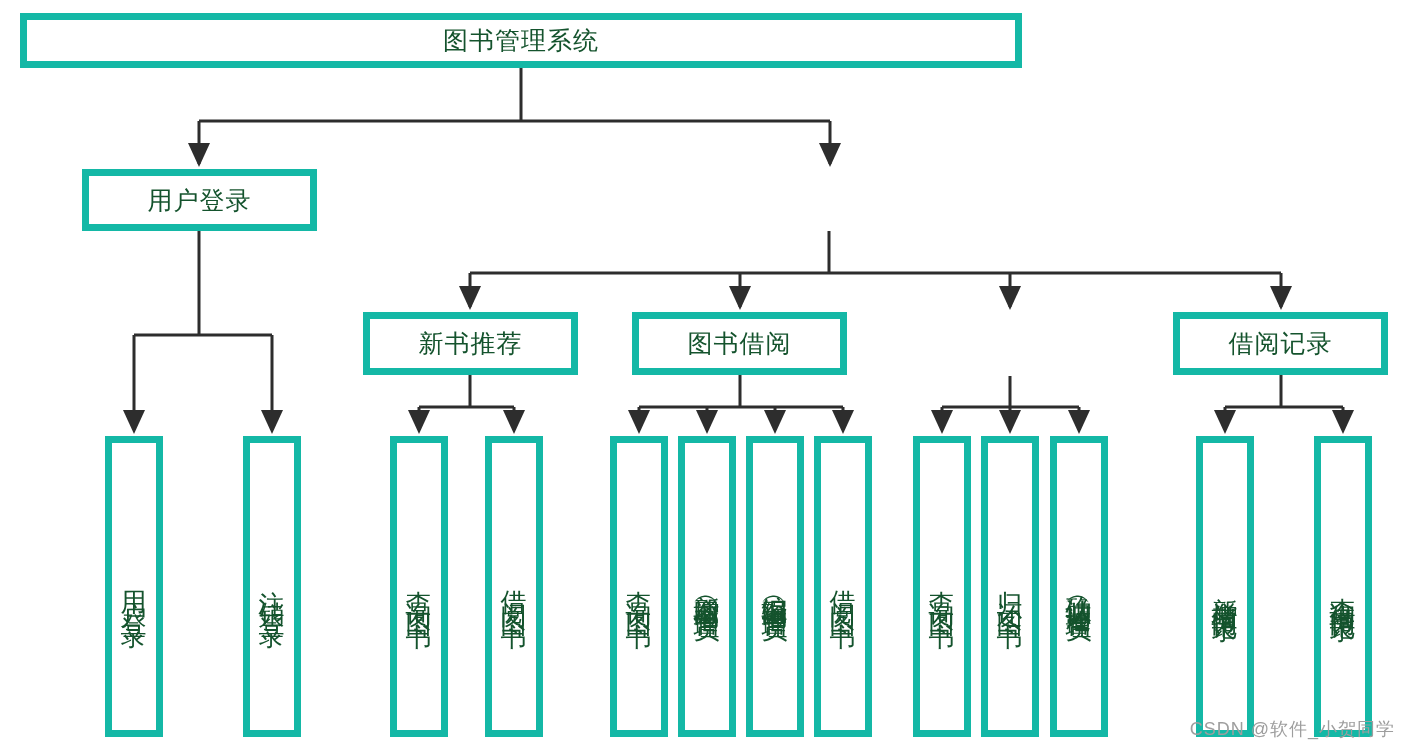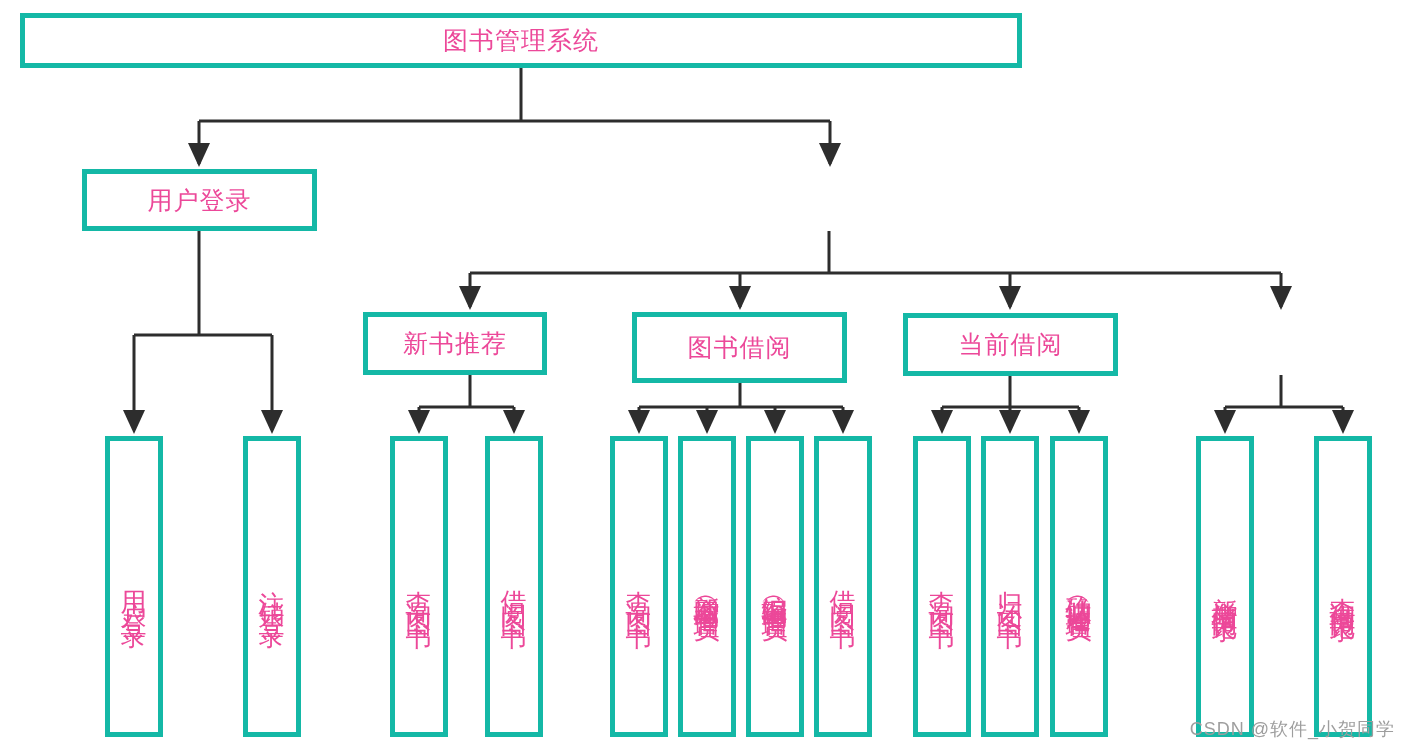--- a/index.html
+++ b/index.html
@@ -7,24 +7,24 @@
   .canvas {
     position:relative;
     width:1405px; height:747px;
     background:#ffffff;
     font-family:"Liberation Sans", sans-serif;
     overflow:hidden;
   }
   .wires { position:absolute; left:0; top:0; width:1405px; height:747px; }
   .node {
     position:absolute;
-    border:5px solid #14b8a6;
+    border:7px solid #14b8a6;
     background:#ffffff;
     display:flex; align-items:center; justify-content:center;
-    color:#ec4899;
+    color:#14532d;
   }
   .h-node { font-size:25px; letter-spacing:1px; text-align:center; }
   .v-node {
     writing-mode:vertical-rl;
     text-orientation:mixed;
     font-size:26px;
     line-height:1;
   }
   .sp4 { letter-spacing:11px; padding-top:11px; }  
   .sp6 { letter-spacing:4px;  padding-top:4px;  }  
@@ -76,28 +76,28 @@
   </svg>
 
   <div class="node h-node" style="left:20px; top:13px; width:1002px; height:55px;">
     <span>图书管理系统</span>
   </div>
 
   <div class="node h-node" style="left:82px; top:169px; width:235px; height:62px;">
     <span>用户登录</span>
   </div>
 
-  <div class="node h-node" style="left:363px; top:312px; width:184px; height:63px;">
+  <div class="node h-node" style="left:363px; top:312px; width:215px; height:63px;">
     <span>新书推荐</span>
   </div>
-  <div class="node h-node" style="left:632px; top:312px; width:215px; height:71px;">
+  <div class="node h-node" style="left:632px; top:312px; width:215px; height:63px;">
     <span>图书借阅</span>
   </div>
-  <div class="node h-node" style="left:903px; top:313px; width:215px; height:63px;">
-    <span>当前借阅</span>
+  <div class="node h-node" style="left:1173px; top:312px; width:215px; height:63px;">
+    <span>借阅记录</span>
   </div>
 
   <div class="node v-node sp4" style="left:105px; top:436px; width:58px; height:301px;">
     <span>用户登录</span>
   </div>
   <div class="node v-node sp4" style="left:243px; top:436px; width:58px; height:301px;">
     <span>注销登录</span>
   </div>
 
   <div class="node v-node sp4" style="left:390px; top:436px; width:58px; height:301px;">

